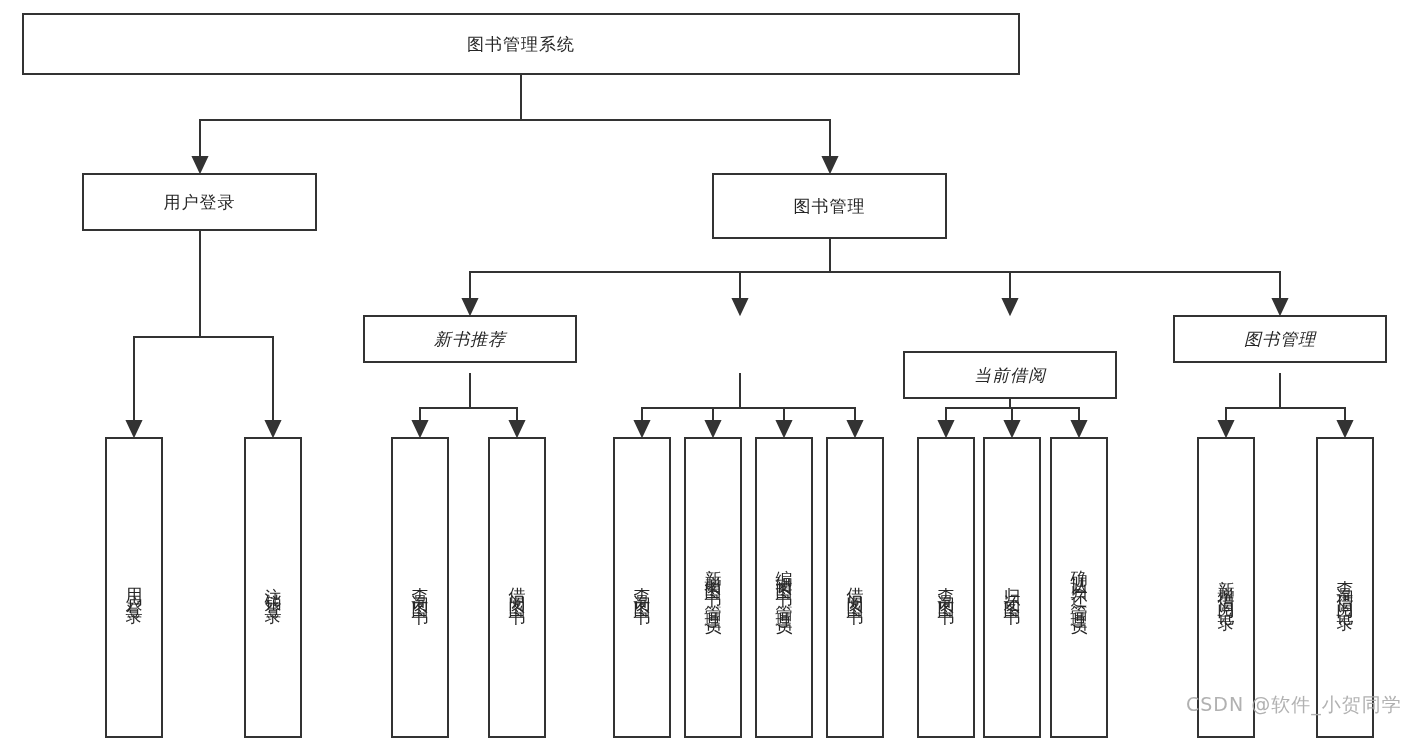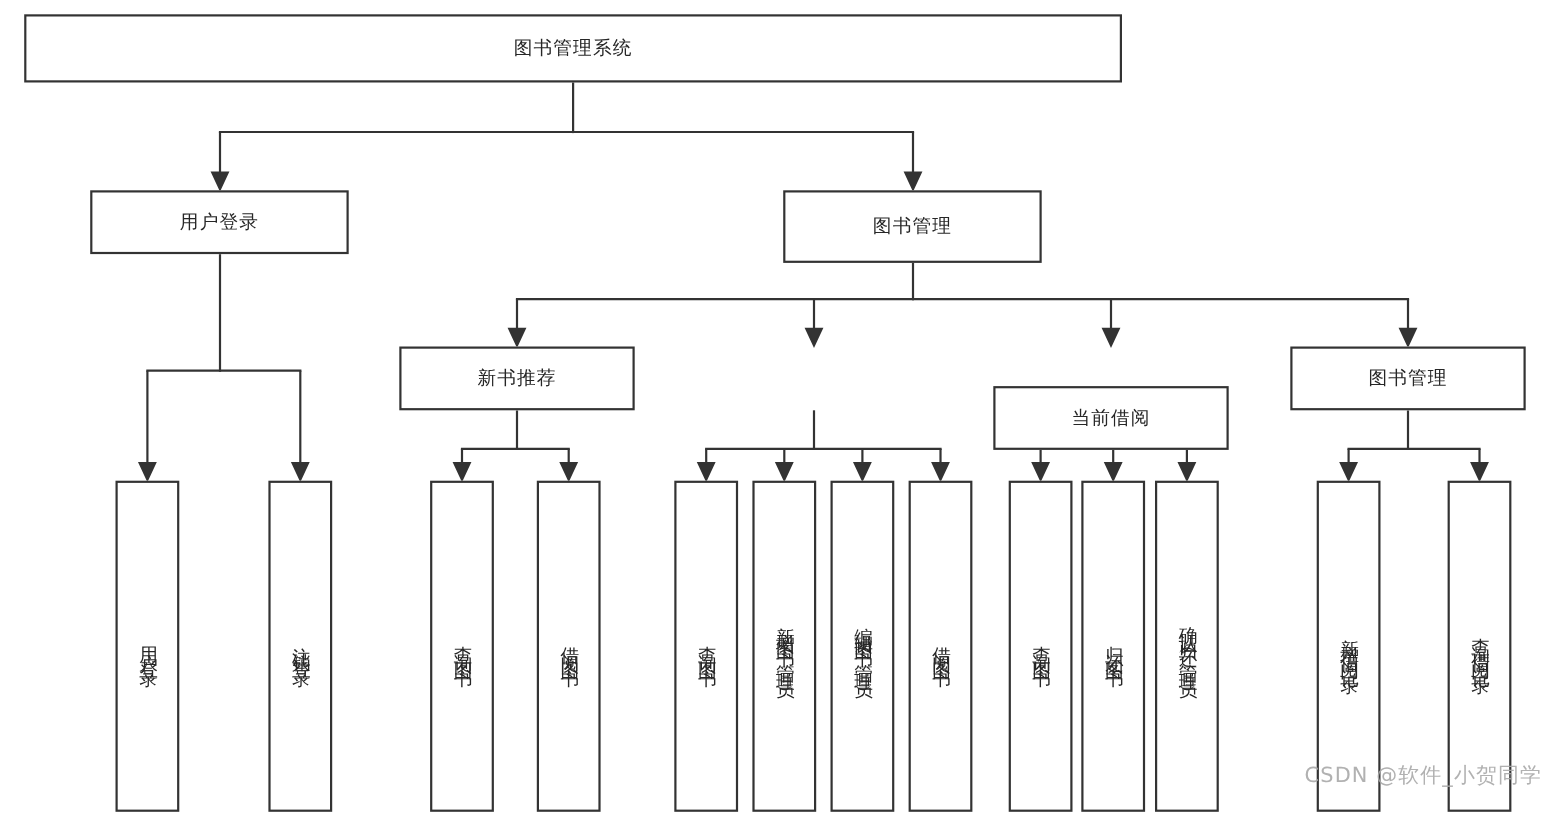--- a/index.html
+++ b/index.html
@@ -15,21 +15,21 @@
     font-size:17px;line-height:1;white-space:nowrap;
   }
   .box-h{letter-spacing:1px;}
   .box-v{
     writing-mode:vertical-rl;text-orientation:mixed;
     letter-spacing:7px;line-height:1;
   }
   .root-box{left:22px;top:13px;width:998px;height:62px;}
   .l2-login{left:82px;top:173px;width:235px;height:58px;}
   .l2-mgmt{left:712px;top:173px;width:235px;height:66px;}
-  .l3{top:315px;width:214px;height:58px;}
+  .l3{top:315px;width:214px;height:48px;font-style:italic;}
   .l3-newbook{left:363px;}
   .l3-borrow{left:633px;}
   .l3-current{left:903px;margin-top:36px;}
   .l3-records{left:1173px;}
   .leaf{top:437px;width:58px;height:301px;}
   .watermark{
     position:absolute;left:1186px;top:692px;z-index:3;
     font-size:19px;color:rgba(168,168,168,0.9);letter-spacing:1px;
   }
 </style>

